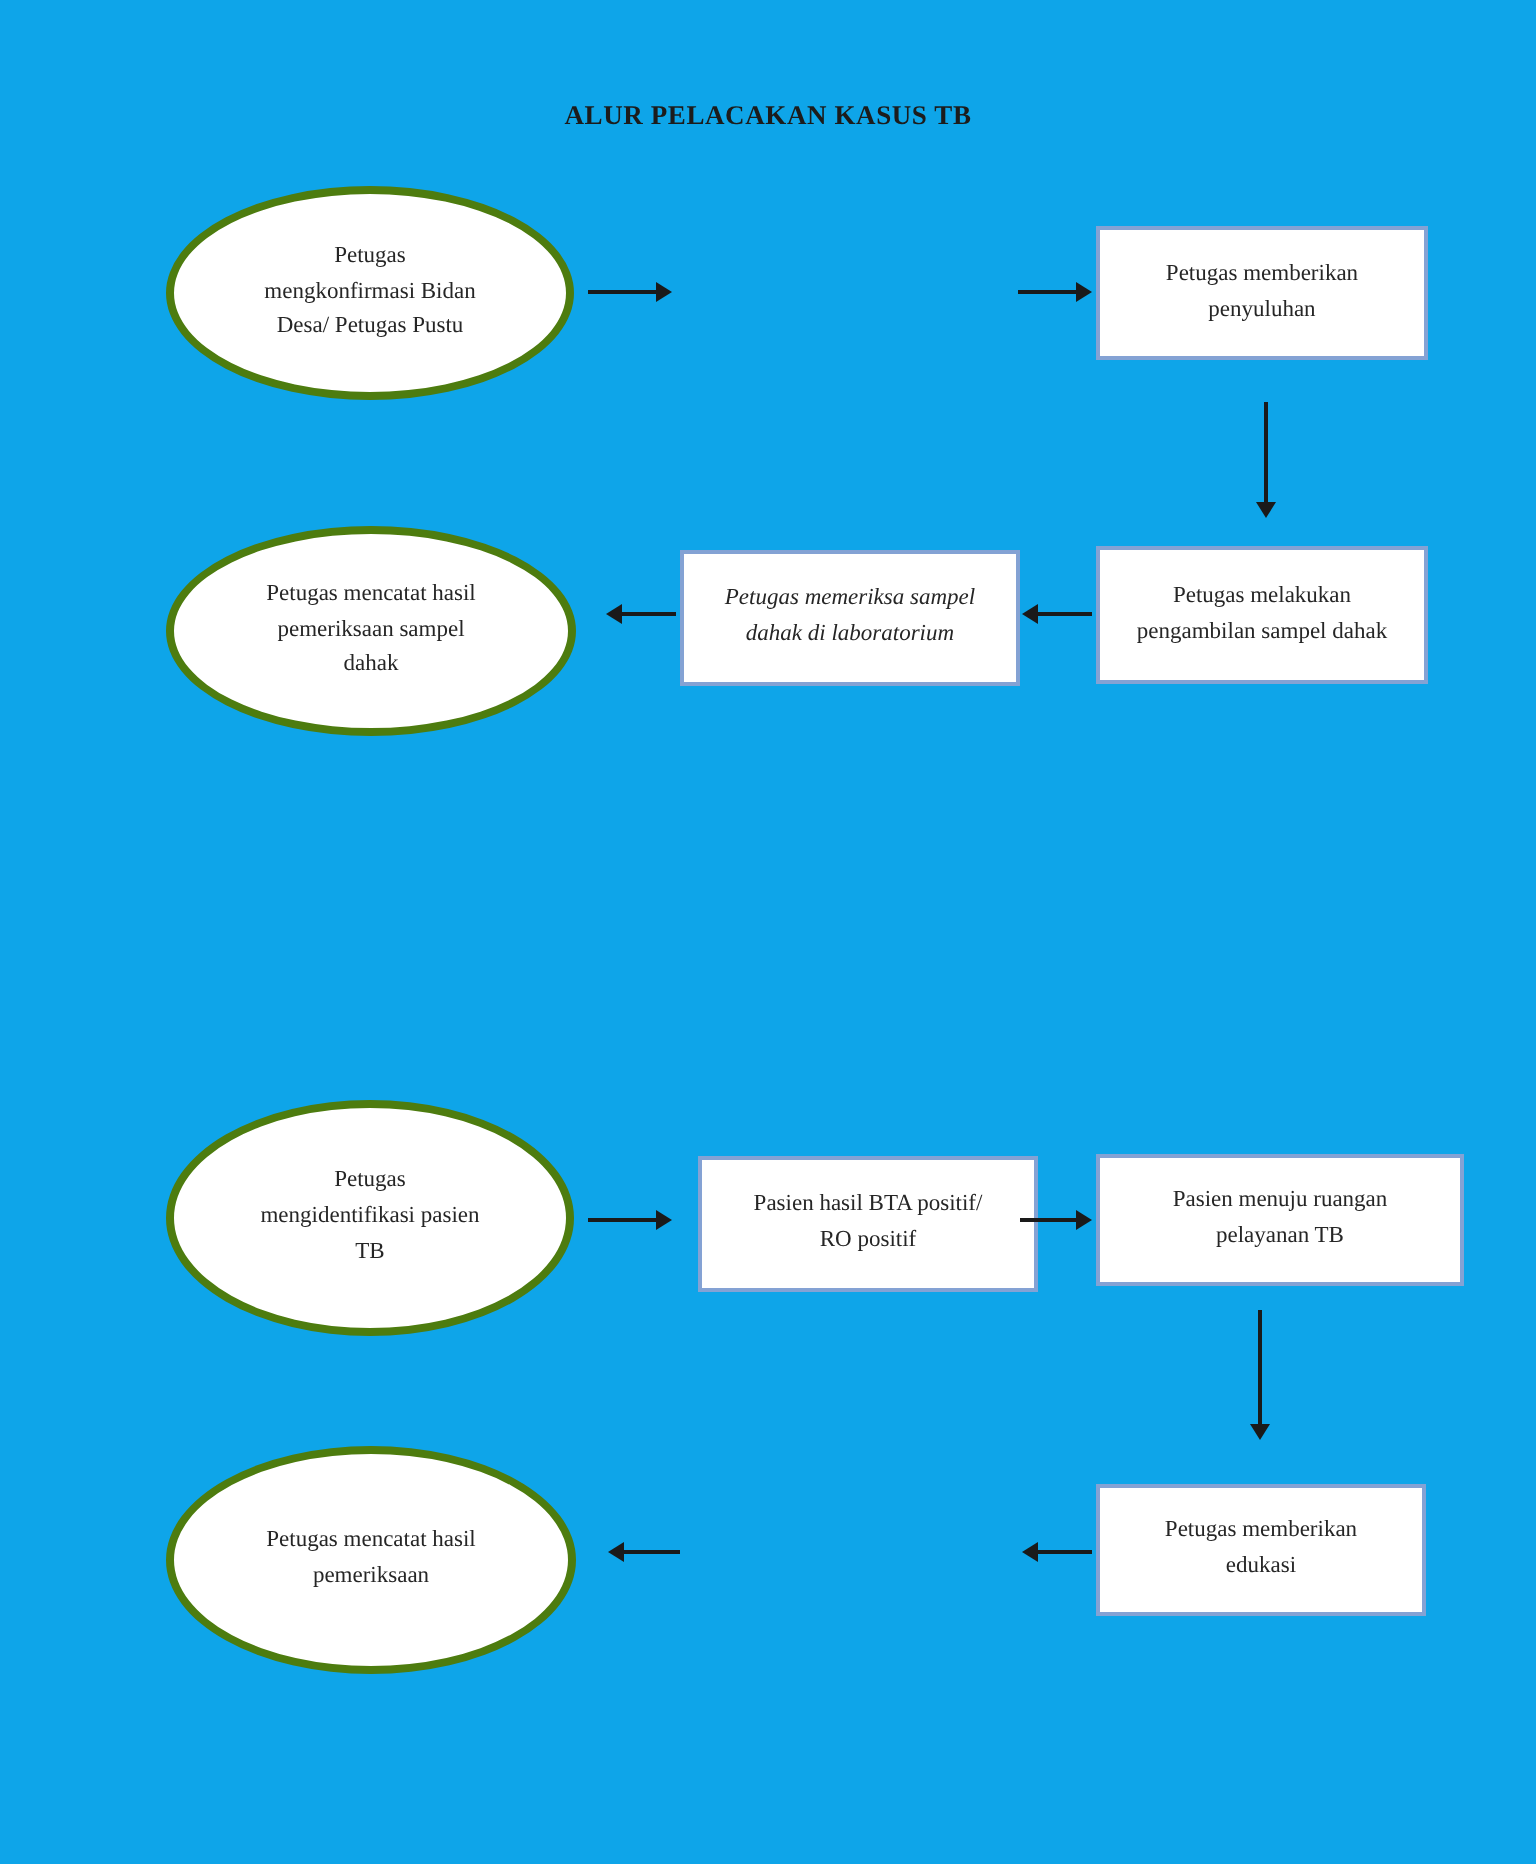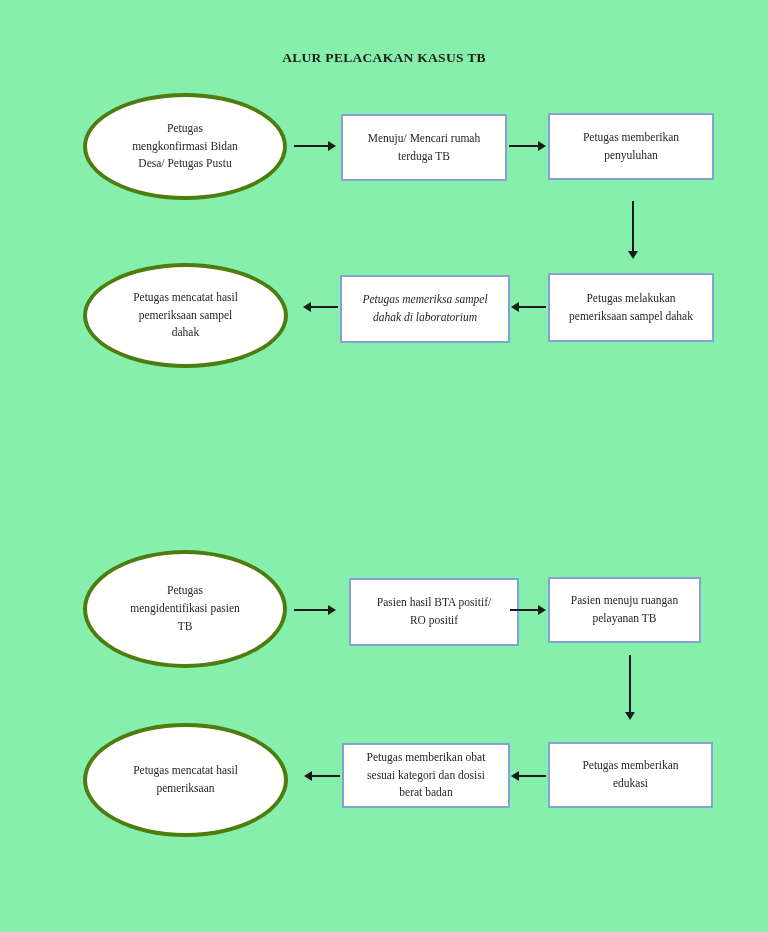--- a/index.html
+++ b/index.html
@@ -1,19 +1,19 @@
 <!DOCTYPE html>
 <html><head>
 <meta charset="utf-8">
 <style>
   html,body{margin:0;padding:0;background:#e8e8e8;}
   .page{
     position:relative;
     width:768px;height:932px;
-    background:#86efac;
+    background:#0ea5e9;
     font-family:"Liberation Serif","DejaVu Serif",serif;
     color:#2b2b2b;
     overflow:hidden;
     margin:0 auto;
   }
   .chart-title{
     position:absolute;left:0;width:768px;
     text-align:center;
     font-size:13.5px;font-weight:bold;color:#1c1c1c;
     letter-spacing:.3px;
@@ -65,43 +65,39 @@
     <span class="node-text" style="max-width:168px;">Petugas
 mengkonfirmasi Bidan
 Desa/ Petugas Pustu</span>
   </div>
 
   <div class="arrow arrow-right" style="left:294px;top:141px;width:42px;">
     <span class="stem"></span>
     <span class="head"></span>
   </div>
 
-  <div class="node box" style="left:341px;top:114px;width:166px;height:67px;">
-    <span class="node-text">Menuju/ Mencari rumah
-terduga TB</span>
-  </div>
 
   <div class="arrow arrow-right" style="left:509px;top:141px;width:37px;">
     <span class="stem"></span>
     <span class="head"></span>
   </div>
 
   <div class="node box" style="left:548px;top:113px;width:166px;height:67px;">
     <span class="node-text">Petugas memberikan
 penyuluhan</span>
   </div>
 
   <div class="arrow arrow-down" style="left:628px;top:201px;height:58px;">
     <span class="stem"></span>
     <span class="head"></span>
   </div>
 
   <div class="node box" style="left:548px;top:273px;width:166px;height:69px;">
     <span class="node-text">Petugas melakukan
-pemeriksaan sampel dahak</span>
+pengambilan sampel dahak</span>
   </div>
 
   <div class="arrow arrow-left" style="left:511px;top:302px;width:35px;">
     <span class="stem"></span>
     <span class="head"></span>
   </div>
 
   <div class="node box" style="left:340px;top:275px;width:170px;height:68px;font-style:italic;">
     <span class="node-text">Petugas memeriksa sampel
 dahak di laboratorium</span>
@@ -133,45 +129,40 @@
   <div class="node box" style="left:338px;top:578px;width:170px;height:68px;margin-left:11px;">
     <span class="node-text">Pasien hasil BTA positif/
 RO positif</span>
   </div>
 
   <div class="arrow arrow-right" style="left:510px;top:605px;width:36px;">
     <span class="stem"></span>
     <span class="head"></span>
   </div>
 
-  <div class="node box" style="left:548px;top:577px;width:153px;height:66px;">
+  <div class="node box" style="left:548px;top:577px;width:184px;height:66px;">
     <span class="node-text">Pasien menuju ruangan
 pelayanan TB</span>
   </div>
 
   <div class="arrow arrow-down" style="left:625px;top:655px;height:65px;">
     <span class="stem"></span>
     <span class="head"></span>
   </div>
 
   <div class="node box" style="left:548px;top:742px;width:165px;height:66px;">
     <span class="node-text">Petugas memberikan
 edukasi</span>
   </div>
 
   <div class="arrow arrow-left" style="left:511px;top:771px;width:35px;">
     <span class="stem"></span>
     <span class="head"></span>
   </div>
 
-  <div class="node box" style="left:342px;top:743px;width:168px;height:65px;">
-    <span class="node-text">Petugas memberikan obat
-sesuai kategori dan dosisi
-berat badan</span>
-  </div>
 
   <div class="arrow arrow-left" style="left:304px;top:771px;width:36px;">
     <span class="stem"></span>
     <span class="head"></span>
   </div>
 
   <div class="node ellipse" style="left:83px;top:723px;width:205px;height:114px;">
     <span class="node-text" style="max-width:168px;">Petugas mencatat hasil
 pemeriksaan</span>
   </div>

